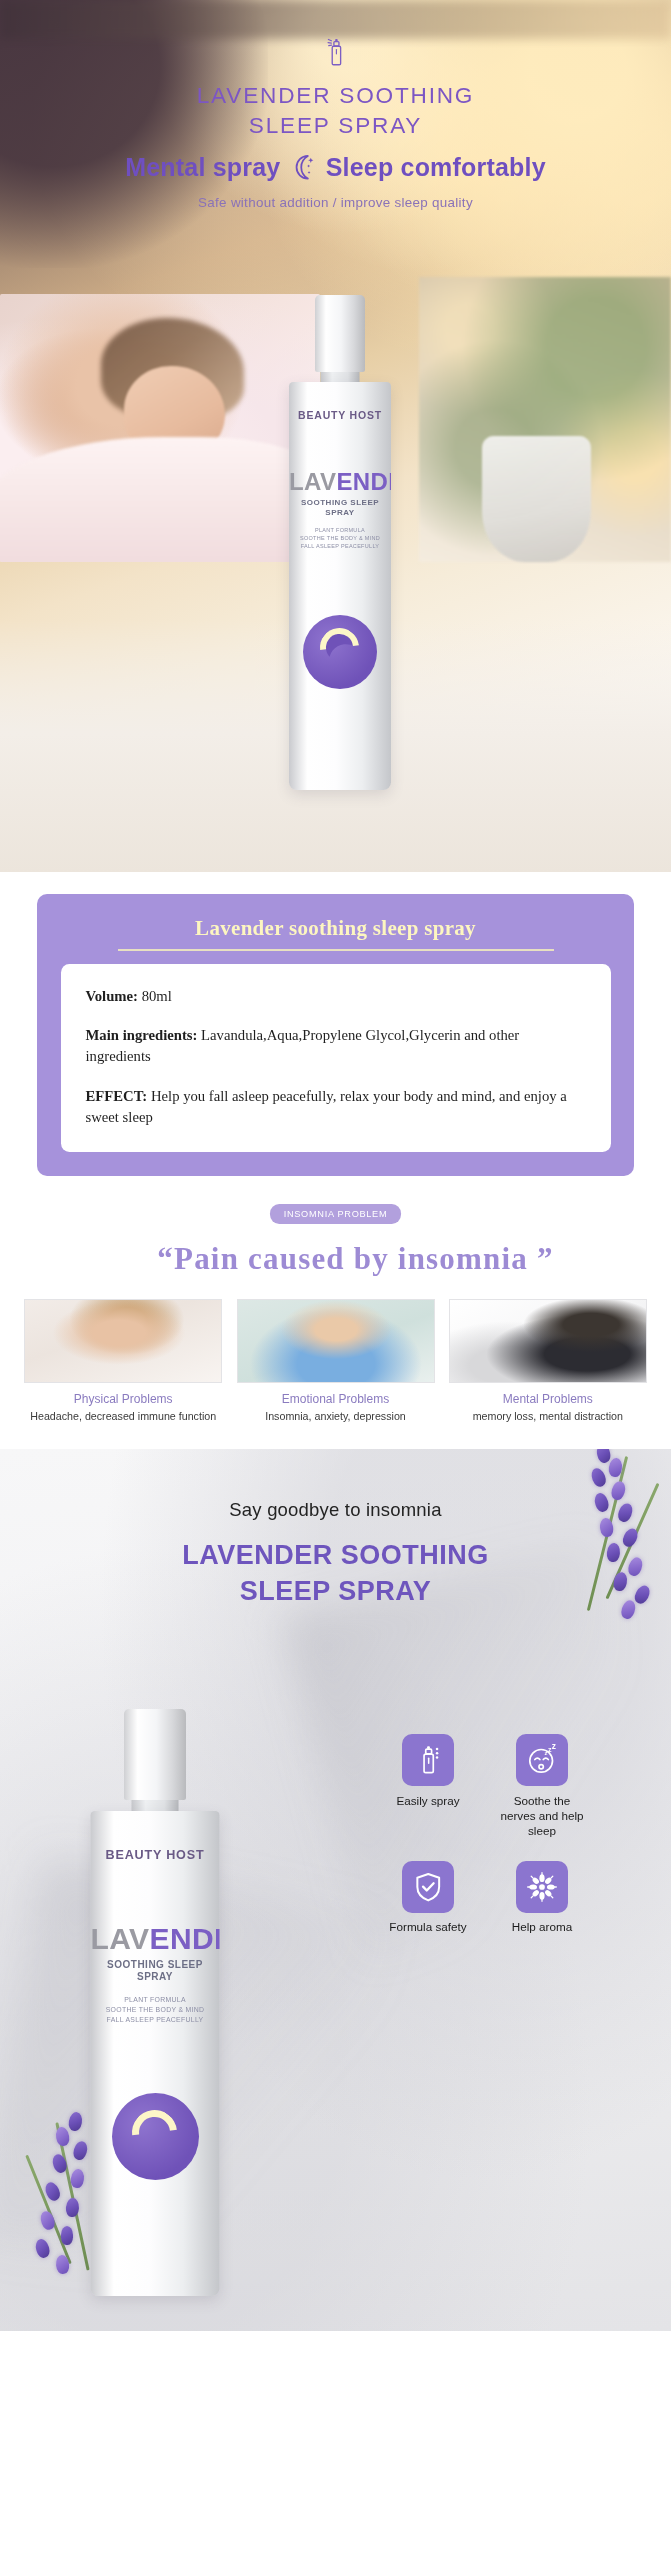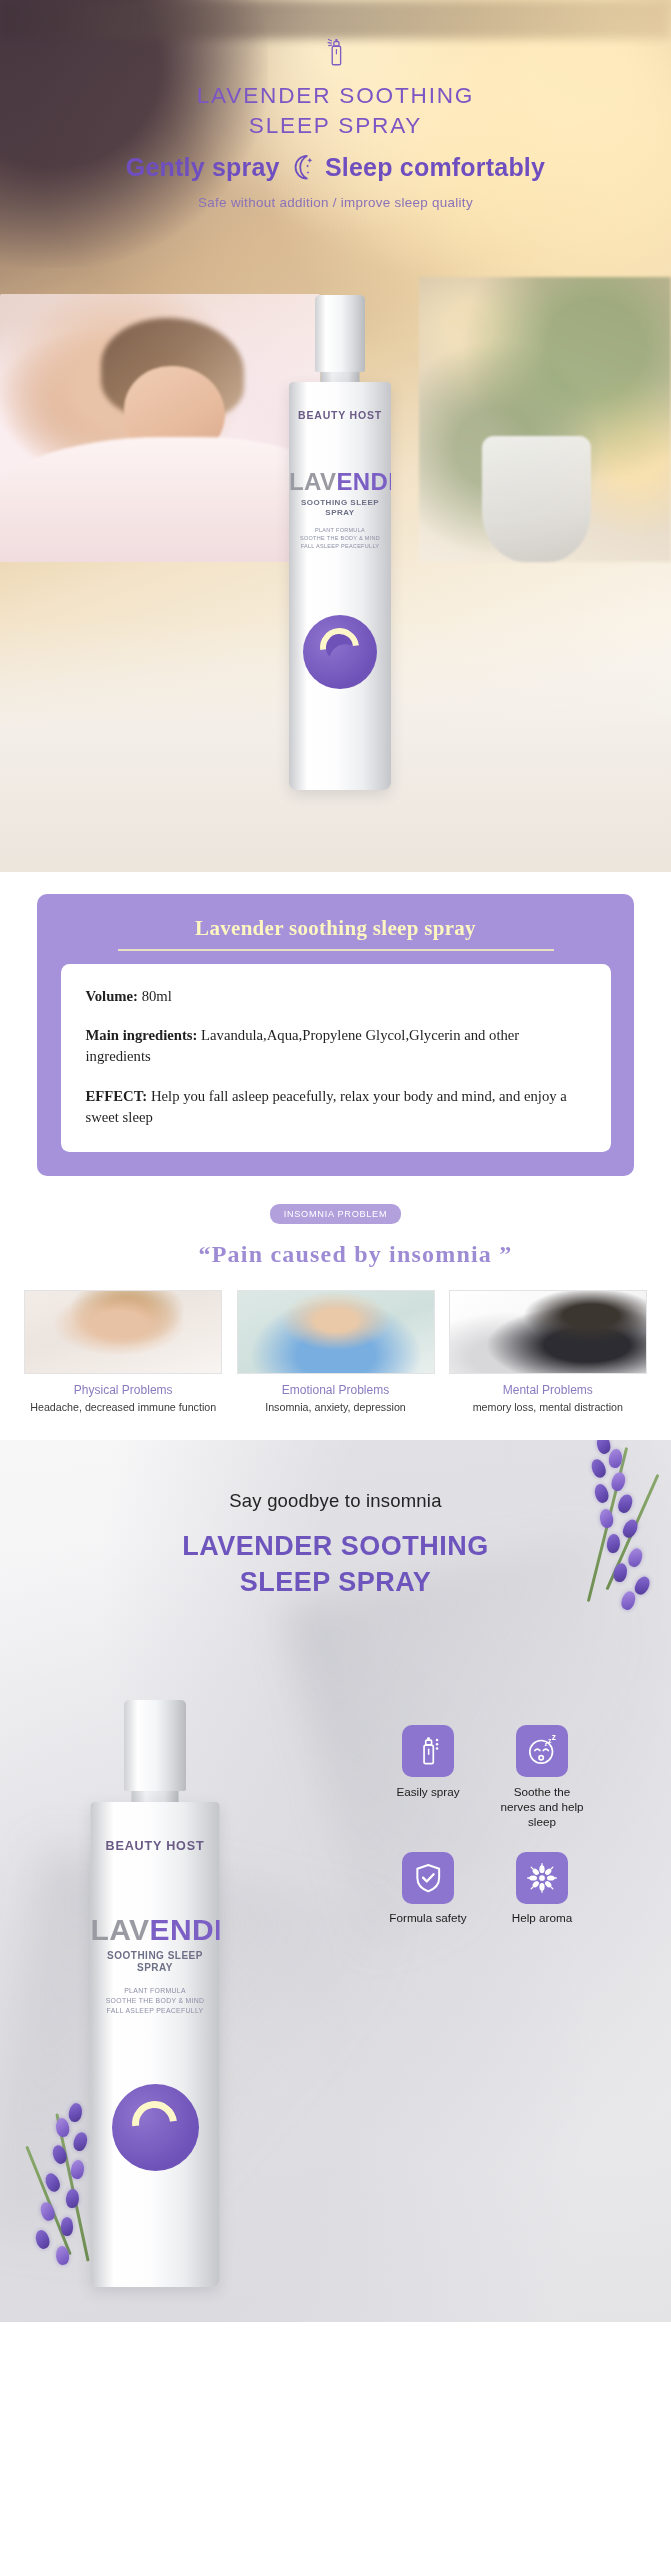--- a/index.html
+++ b/index.html
@@ -185,21 +185,21 @@
   .problem-section { width:671px; background:#fff; padding: 20px 0 8.4px; }
   .badge-wrap { text-align:center; }
   .badge {
     display:inline-block; background:#b2a0dd; color:#fff;
     font-size: 9.2px; letter-spacing:0.7px;
     padding: 5px 13.4px; border-radius: 9.2px;
   }
   .problem-quote {
     margin-top: 17px; text-align:center;
     font-family: "Liberation Serif", serif;
-    font-size: 24px; font-weight: 700; color:#9d8bd4; letter-spacing: 1.2px; padding-left: 40px;
+    font-size: 31px; font-weight: 700; color:#9d8bd4; letter-spacing: 1.2px; padding-left: 40px;
   }
   .cards { display:flex; justify-content:center; gap: 14.3px; margin-top: 22px; }
   .card { width: 198px; }
   .card-photo {
     width: 198px; height: 84px; border: 0.8px solid #e3e3e6;
     overflow:hidden; position: relative;
   }
   .ph-a {
     background:
       radial-gradient(ellipse at 48% 40%, #e8c2a4 0 18%, rgba(232,194,164,0) 46%),
@@ -314,21 +314,21 @@
         <line x1="13.5" y1="15" x2="13.5" y2="20" stroke="#7c5ec4" stroke-width="1.4" stroke-linecap="round"></line>
         <line x1="4" y1="3" x2="7.5" y2="4.5" stroke="#7c5ec4" stroke-width="1.5" stroke-linecap="round"></line>
         <line x1="3.6" y1="6.6" x2="7.4" y2="7.2" stroke="#7c5ec4" stroke-width="1.5" stroke-linecap="round"></line>
         <line x1="4.4" y1="10.2" x2="7.8" y2="9.6" stroke="#7c5ec4" stroke-width="1.5" stroke-linecap="round"></line>
       </svg>
       <div class="hero-title">
         <div>LAVENDER SOOTHING</div>
         <div>SLEEP SPRAY</div>
       </div>
       <div class="hero-tagline">
-        <span>Gently spray</span>
+        <span>Mental spray</span>
         <svg width="28.5" height="28.5" viewBox="0 0 34 34">
           <path d="M22.5 3.5A13.2 13.2 0 1 0 22.5 30.5 15.5 15.5 0 0 1 22.5 3.5Z" fill="none" stroke="#6f4fc0" stroke-width="2.1" stroke-linejoin="round"></path>
           <path d="M26 5.6l.9 2.2 2.2.9-2.2.9-.9 2.2-.9-2.2-2.2-.9 2.2-.9z" fill="#6f4fc0"></path>
           <path d="M23.4 13.6l.55 1.35 1.35.55-1.35.55-.55 1.35-.55-1.35-1.35-.55 1.35-.55z" fill="#6f4fc0"></path>
           <path d="M23.9 21.6l.5 1.2 1.2.5-1.2.5-.5 1.2-.5-1.2-1.2-.5 1.2-.5z" fill="#6f4fc0"></path>
         </svg>
         <span>Sleep comfortably</span>
       </div>
       <div class="hero-sub">Safe without addition / improve sleep quality</div>
     </div>

